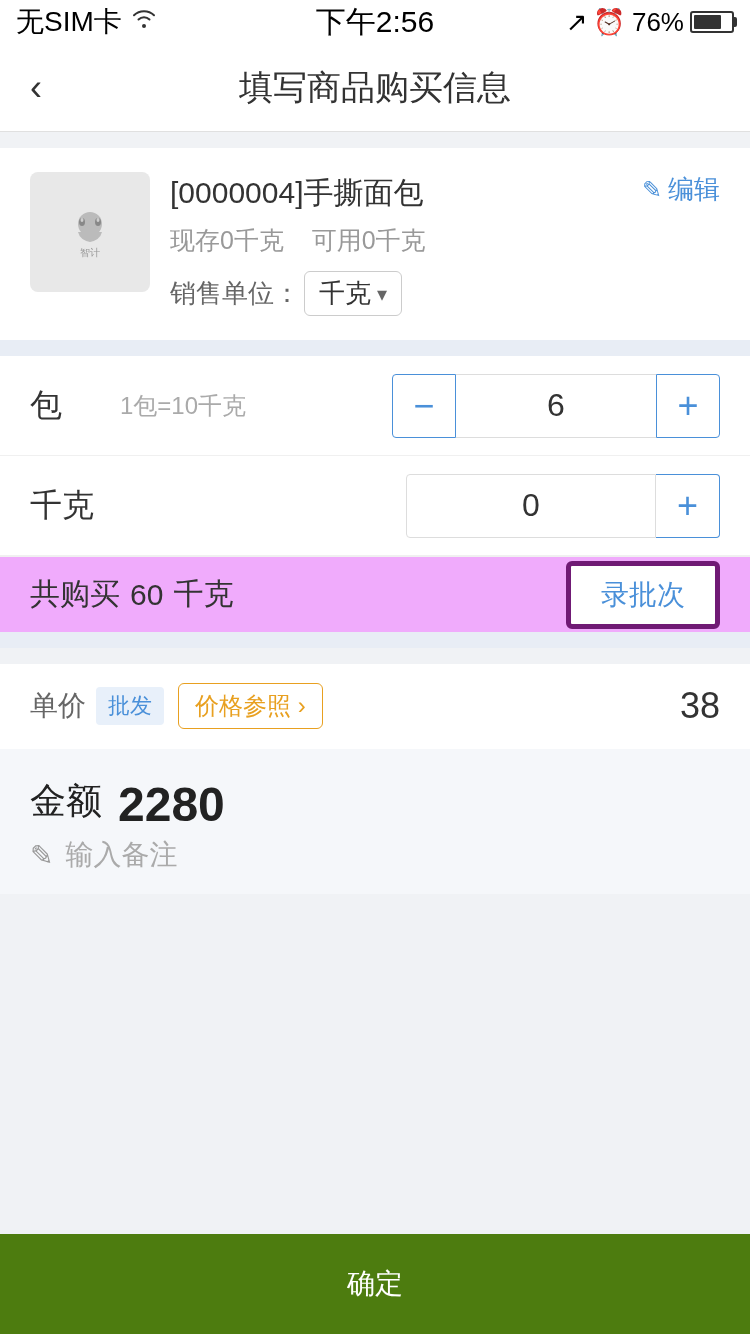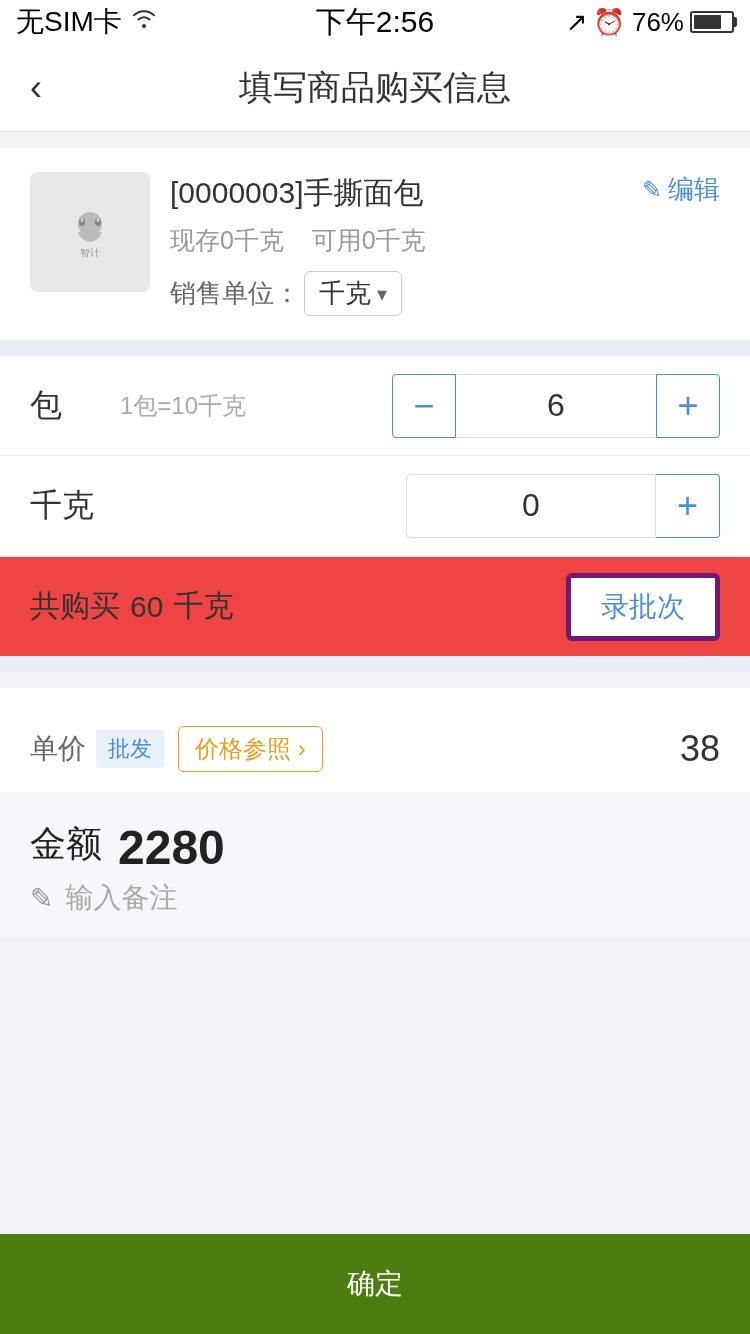--- a/index.html
+++ b/index.html
@@ -247,22 +247,22 @@
       background: #fff;
       outline: none;
       border-radius: 4px 0 0 4px;
     }
 
     
     .total-row {
       display: flex;
       align-items: center;
       padding: 0 30px;
-      height: 100px;
-      background: #ef4444;
+      height: 76px;
+      background: #f0abfc;
       border-top: 1px solid #f0f0f0;
     }
     .total-label {
       font-size: 30px;
       color: #333;
     }
     .total-value-highlight {
       font-size: 30px;
       color: #333;
       font-weight: 500;
@@ -280,21 +280,21 @@
       font-size: 28px;
       color: #4a90d9;
       background: #fff;
       cursor: pointer;
     }
 
     
     .price-section {
       background: #fff;
       margin-top: 16px;
-      padding: 38px 30px 20px;
+      padding: 19px 30px 20px;
     }
     .price-row {
       display: flex;
       align-items: center;
       margin-bottom: 0;
     }
     .price-label {
       font-size: 28px;
       color: #666;
     }
@@ -429,21 +429,21 @@
         <ellipse cx="22" cy="20" rx="3" ry="4" fill="#888"></ellipse>
         <ellipse cx="38" cy="20" rx="3" ry="4" fill="#888"></ellipse>
         <ellipse cx="22" cy="18" rx="1.5" ry="2" fill="#fff" opacity="0.6"></ellipse>
         <ellipse cx="38" cy="18" rx="1.5" ry="2" fill="#fff" opacity="0.6"></ellipse>
         <path d="M18 30 Q20 38 30 40 Q40 38 42 30" fill="#bbb" stroke="none"></path>
         <text x="30" y="54" text-anchor="middle" font-size="10" fill="#999">智计</text>
       </svg>
     </div>
     <div class="product-info">
       <div style="display:flex;align-items:flex-start;justify-content:space-between;">
-        <span class="product-name">[0000003]手撕面包</span>
+        <span class="product-name">[0000004]手撕面包</span>
         <span class="edit-btn">
           <span class="edit-icon">✎</span>
           <span>编辑</span>
         </span>
       </div>
       <div class="product-stock">
         <span>现存0千克</span>
         &nbsp;&nbsp;
         <span>可用0千克</span>
       </div>

